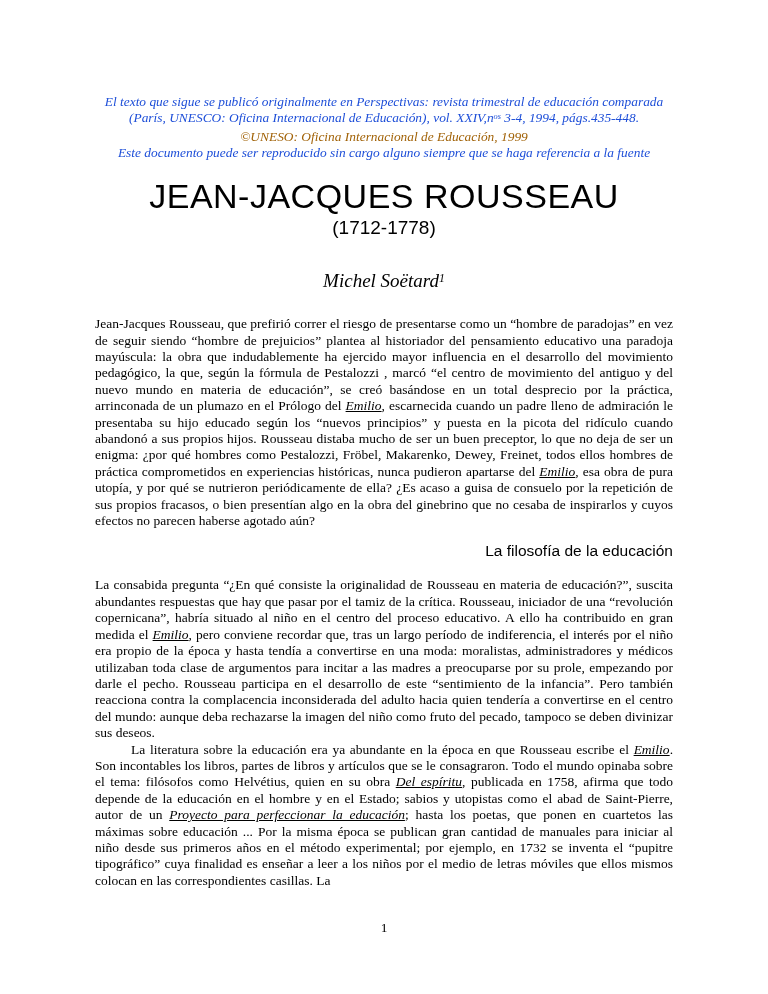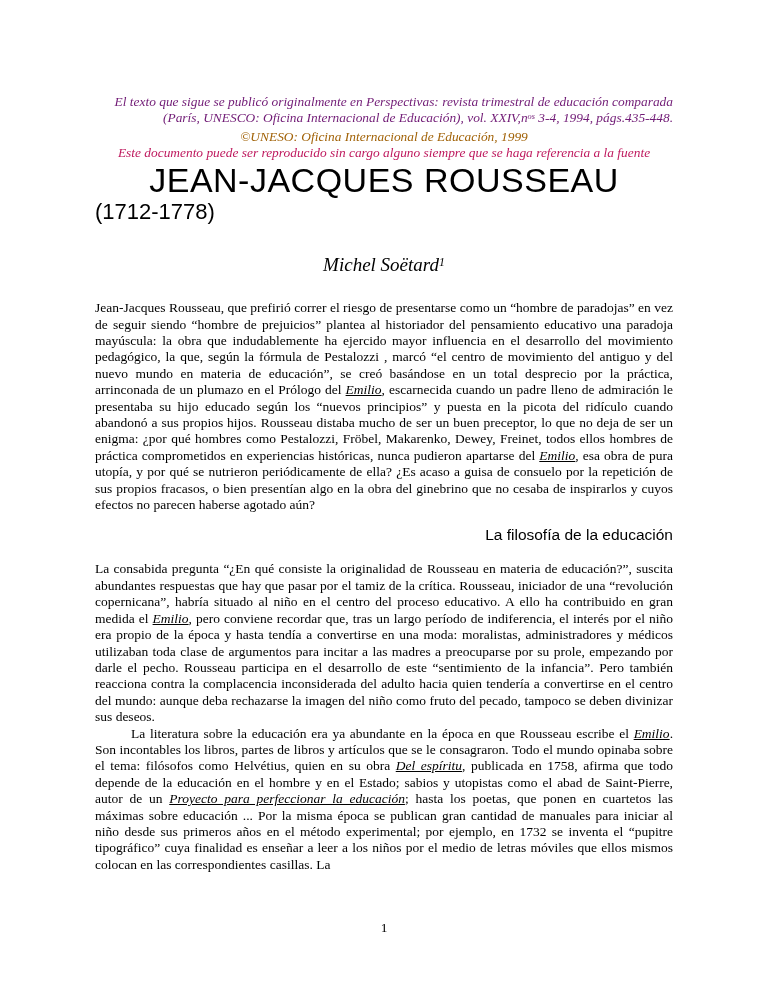--- a/index.html
+++ b/index.html
@@ -32,25 +32,27 @@
     vertical-align: baseline;
   }
   .seg-i { font-style: italic; text-decoration: underline; }
   .title {
     font-family: "Liberation Sans", "DejaVu Sans", sans-serif;
     font-weight: 400;
     font-size: 34px;
     line-height: 38px;
     letter-spacing: 0.5px;
     text-align: center;
+    margin-top: 16px;
   }
   .title-years {
     font-family: "Liberation Sans", "DejaVu Sans", sans-serif;
-    font-size: 22px;
+    font-size: 19px;
     line-height: 20px;
+    text-align: center;
     margin-top: 3px;
   }
   .author {
     text-align: center;
     font-style: italic;
     font-size: 19px;
     line-height: 17px;
     margin-top: 34px;
   }
   .para {
@@ -77,25 +79,25 @@
     text-align: center;
     font-size: 13.5px;
   }
 </style>
 </head>
 <body>
 
 <div class="page">
   <div class="content">
 
-    <p class="header-note" style="color: #701a75; text-align: right;"><span>El texto que sigue se publicó originalmente en Perspectivas: revista trimestral de educación comparada (París, UNESCO: Oficina Internacional de Educación), vol. XXIV,n</span><span class="seg-sup">os</span><span> 3-4, 1994, págs.435-448.</span></p>
+    <p class="header-note" style="color: #1d4ed8;"><span>El texto que sigue se publicó originalmente en Perspectivas: revista trimestral de educación comparada (París, UNESCO: Oficina Internacional de Educación), vol. XXIV,n</span><span class="seg-sup">os</span><span> 3-4, 1994, págs.435-448.</span></p>
 
     <p class="header-note" style="color: #a16207;">©UNESO: Oficina Internacional de Educación, 1999</p>
 
-    <p class="header-note" style="color: #be185d;">Este documento puede ser reproducido sin cargo alguno siempre que se haga referencia a la fuente</p>
+    <p class="header-note" style="color: #1d4ed8;">Este documento puede ser reproducido sin cargo alguno siempre que se haga referencia a la fuente</p>
 
     <h1 class="title">JEAN-JACQUES ROUSSEAU</h1>
 
     <div class="title-years">(1712-1778)</div>
 
     <div class="author">
       <span>Michel Soëtard</span><sup class="author-mark">1</sup>
     </div>
 
     <p class="para first"><span>Jean-Jacques Rousseau, que prefirió correr el riesgo de presentarse como un “hombre de paradojas” en vez de seguir siendo “hombre de prejuicios” plantea al historiador del pensamiento educativo una paradoja mayúscula: la obra que indudablemente ha ejercido mayor influencia en el desarrollo del movimiento pedagógico, la que, según la fórmula de Pestalozzi , marcó “el centro de movimiento del antiguo y del nuevo mundo en materia de educación”, se creó basándose en un total desprecio por la práctica, arrinconada de un plumazo en el Prólogo del </span><span class="seg-i">Emilio</span><span>, escarnecida cuando un padre lleno de admiración le presentaba su hijo educado según los “nuevos principios” y puesta en la picota del ridículo cuando abandonó a sus propios hijos. Rousseau distaba mucho de ser un buen preceptor, lo que no deja de ser un enigma: ¿por qué hombres como Pestalozzi, Fröbel, Makarenko, Dewey, Freinet, todos ellos hombres de práctica comprometidos en experiencias históricas, nunca pudieron apartarse del </span><span class="seg-i">Emilio</span><span>, esa obra de pura utopía, y por qué se nutrieron periódicamente de ella? ¿Es acaso a guisa de consuelo por la repetición de sus propios fracasos, o bien presentían algo en la obra del ginebrino que no cesaba de inspirarlos y cuyos efectos no parecen haberse agotado aún?</span></p>

